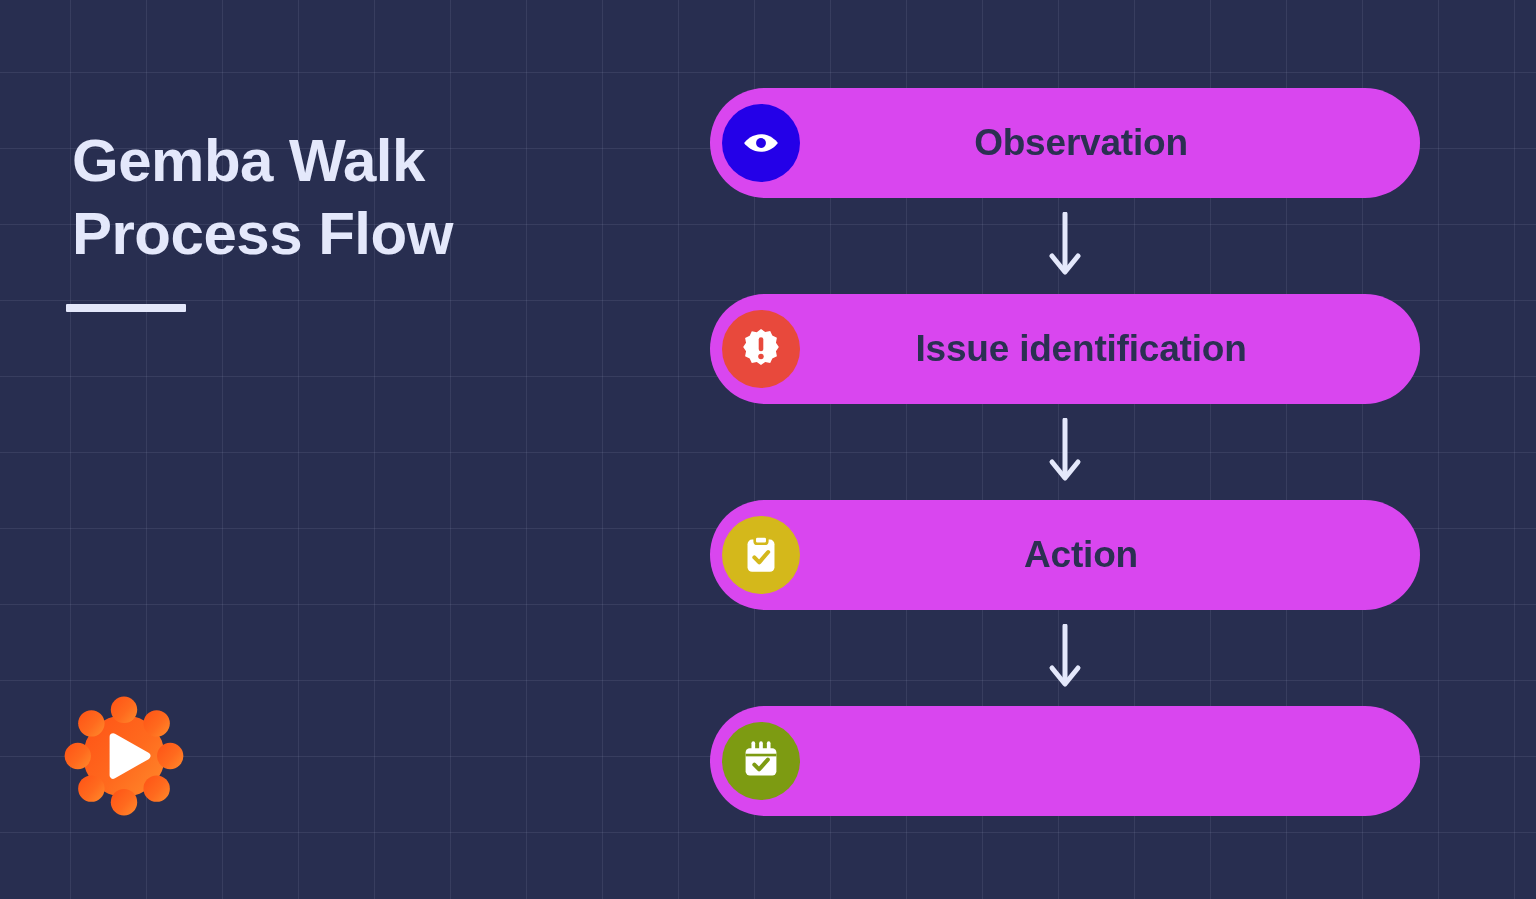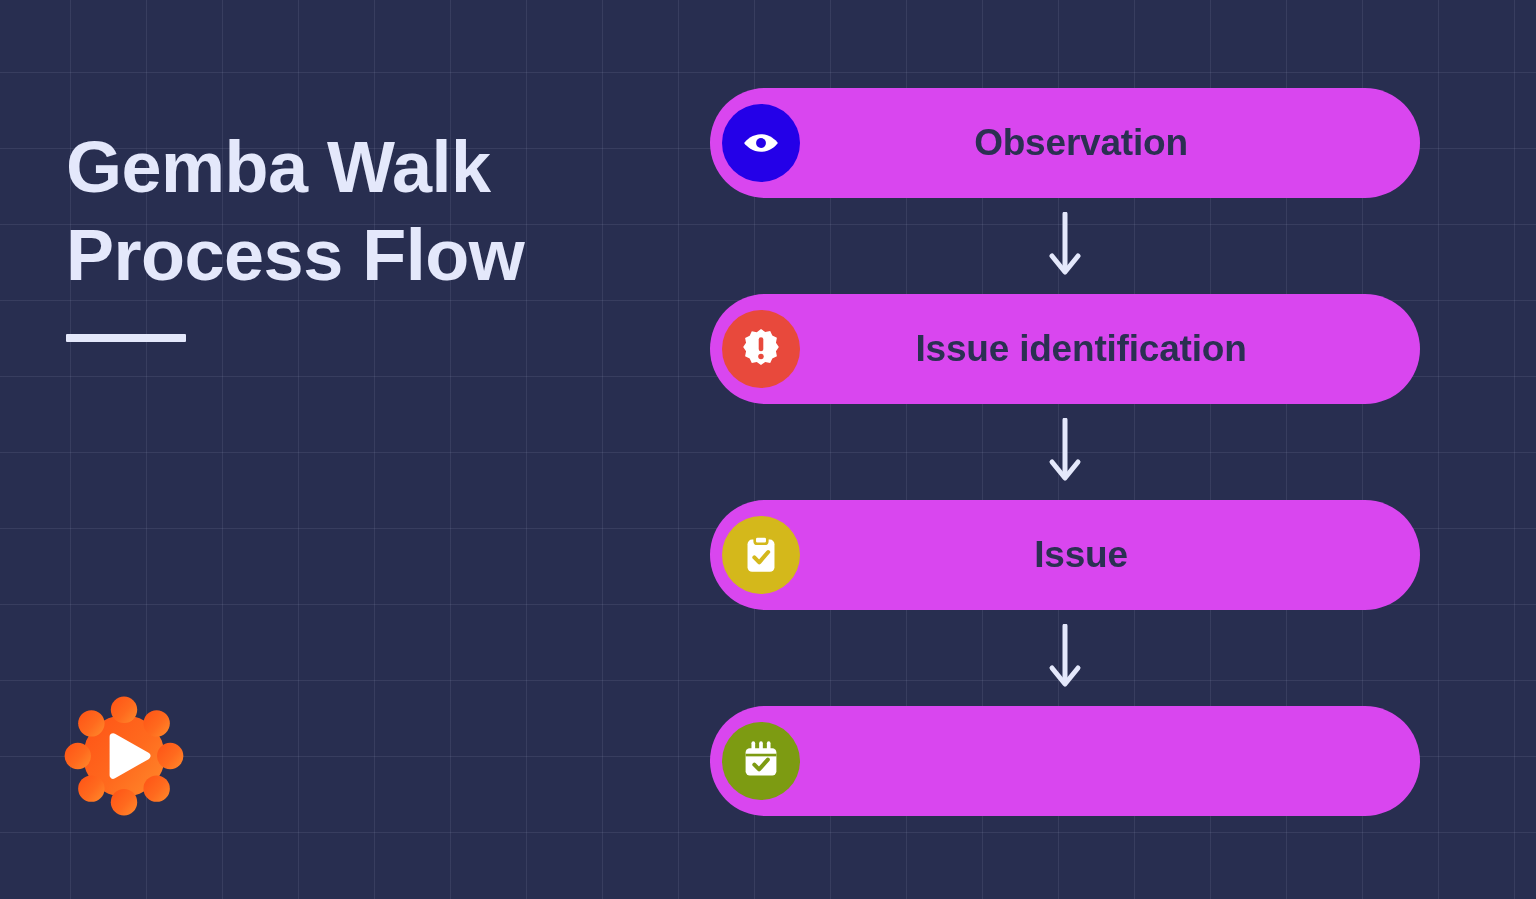--- a/index.html
+++ b/index.html
@@ -27,25 +27,26 @@
   }
 
   
   #left-panel {
     position:absolute;
     left:66px; top:124px;
     width:560px;
   }
   #page-title {
     color:#E4E8FB;
-    font-size:72px;
+    font-size:60px;
     font-weight:700;
     line-height:1.22;
     letter-spacing:-0.5px;
     white-space:pre-line;
+    margin-left:6px;
   }
   #title-underline {
     margin-top:34px;
     width:120px; height:8px;
     background:#E4E8FB;
     border-radius:1px;
   }
 
   
   #brand-logo {
@@ -175,21 +176,21 @@
 
     <div class="flow-step">
       <div class="step-icon" style="background:#D4B81B;">
         <svg width="42" height="42" viewBox="0 0 24 24" xmlns="http://www.w3.org/2000/svg">
           <rect x="4.3" y="3.2" width="15.4" height="18.4" rx="2.6" fill="#FFFFFF"></rect>
           <rect x="8.4" y="1.4" width="7.2" height="4.2" rx="1.5" fill="#FFFFFF"></rect>
           <rect x="8.4" y="1.4" width="7.2" height="4.2" rx="1.5" fill="none" stroke="#D4B81B" stroke-width="1.5"></rect>
           <path d="M8.2 13.4 L11 16.2 L16.1 10.3" fill="none" stroke="#D4B81B" stroke-width="2.3" stroke-linecap="round" stroke-linejoin="round"></path>
         </svg>
       </div>
-      <div class="step-label">Issue</div>
+      <div class="step-label">Action</div>
     </div>
 
     <div class="flow-arrow">
       <svg width="34" height="68" viewBox="0 0 34 68" xmlns="http://www.w3.org/2000/svg">
         <line x1="17" y1="2" x2="17" y2="58" stroke="#E4E8FB" stroke-width="5" stroke-linecap="round"></line>
         <path d="M4 44 L17 60 L30 44" fill="none" stroke="#E4E8FB" stroke-width="5" stroke-linecap="round" stroke-linejoin="round"></path>
       </svg>
     </div>
 
     <div class="flow-step">

